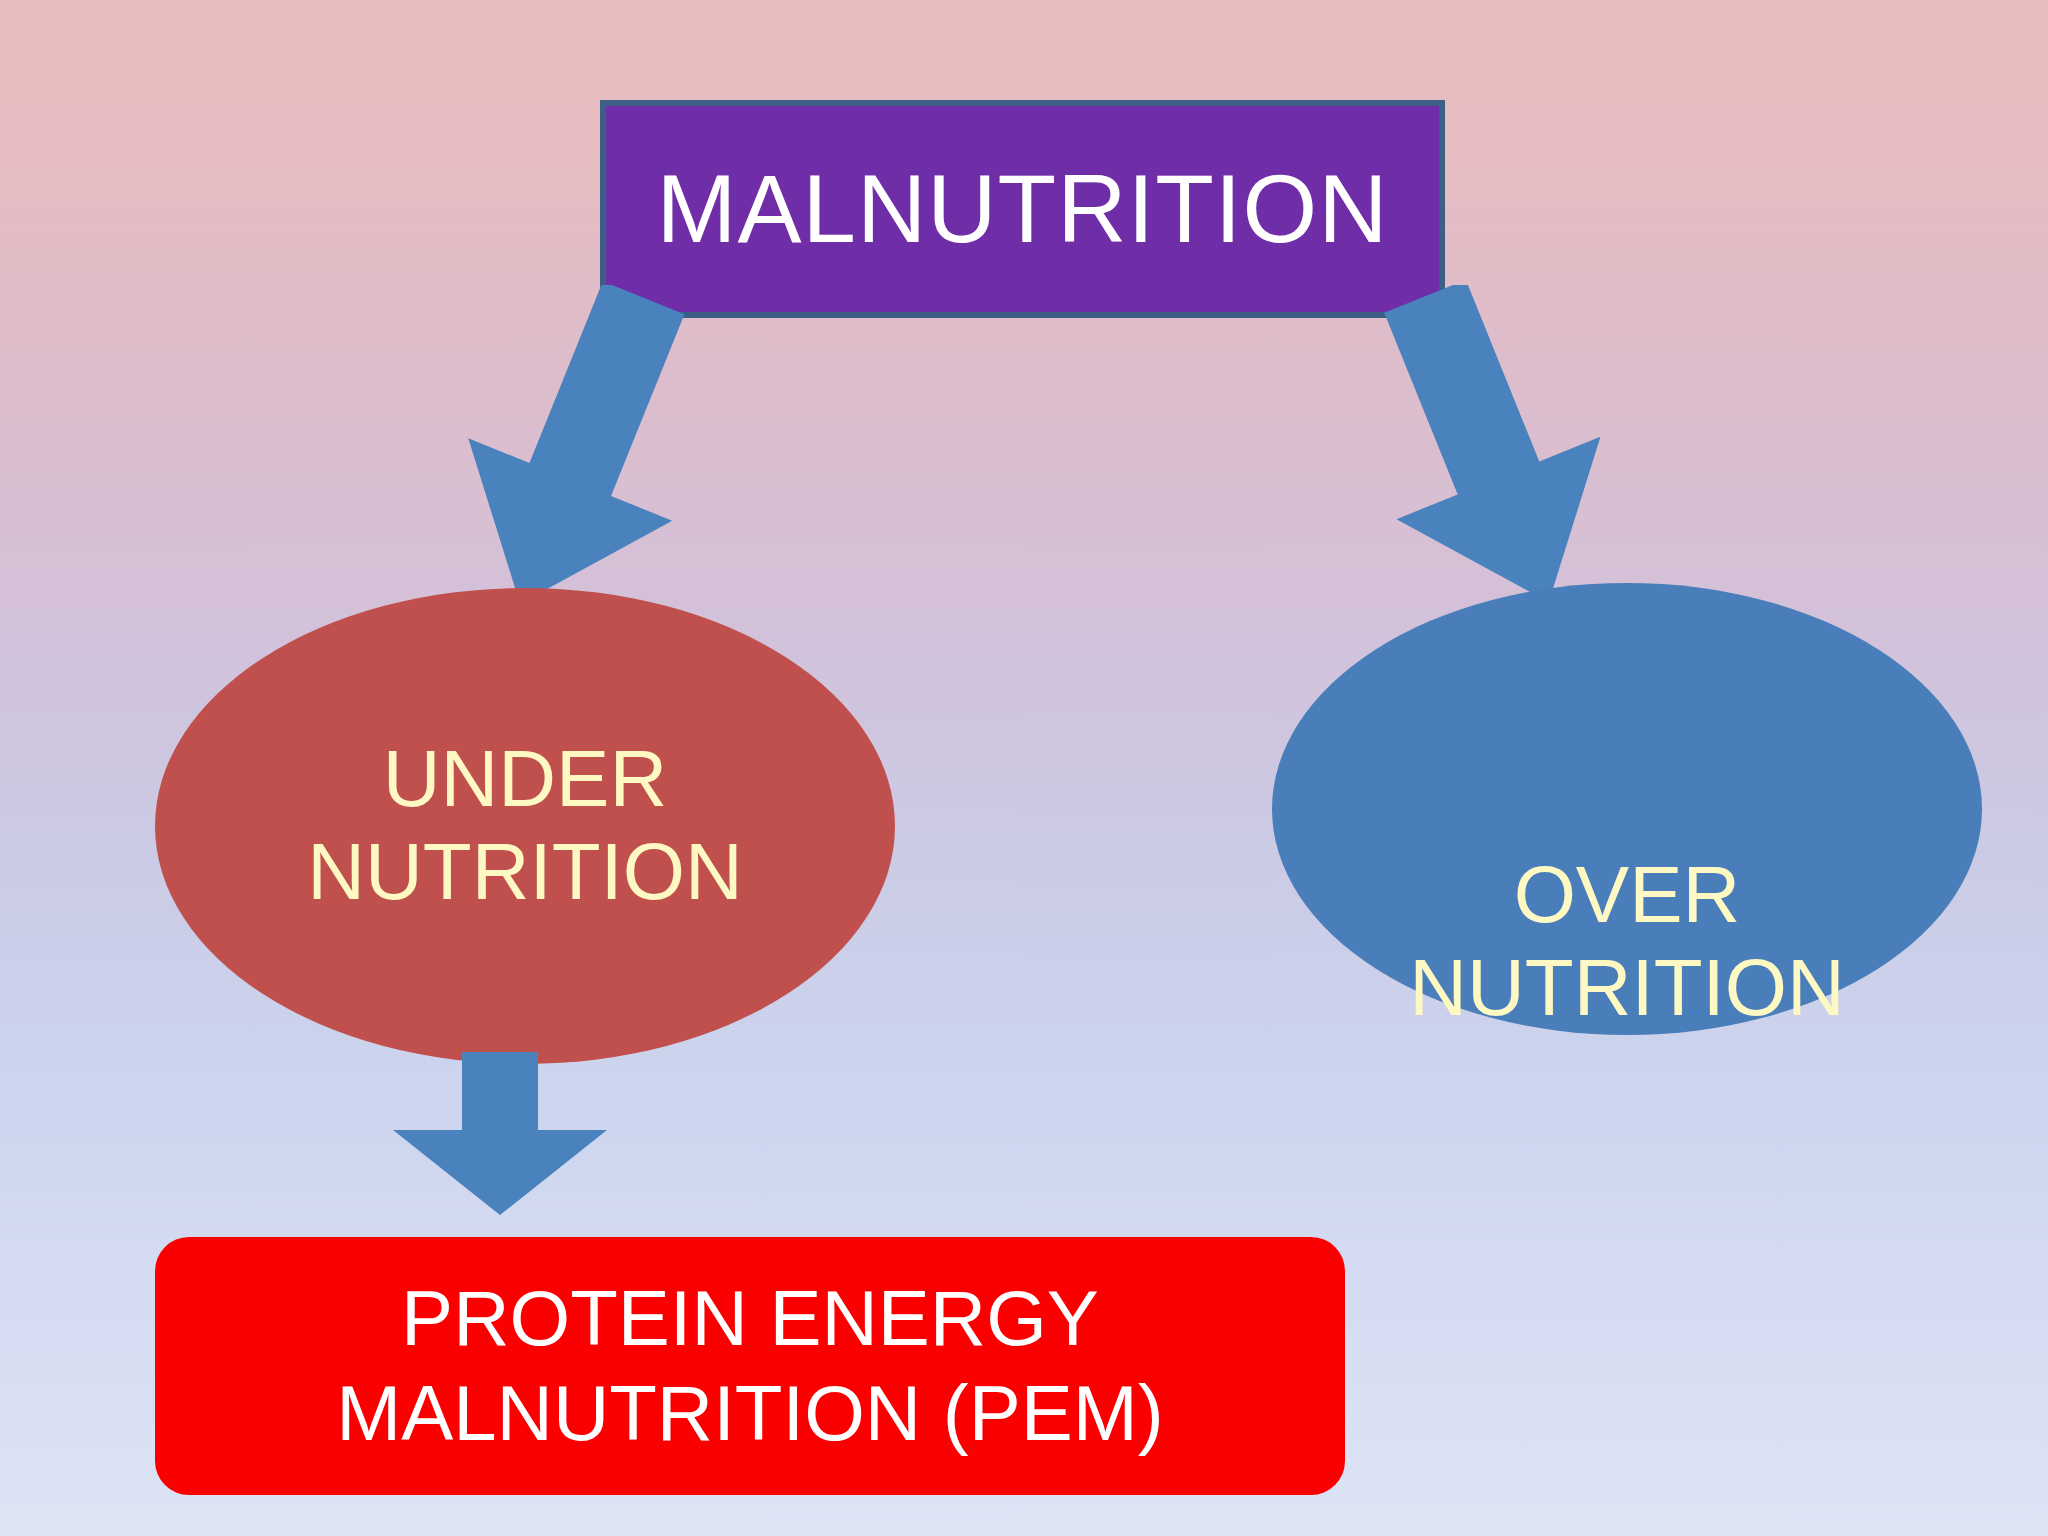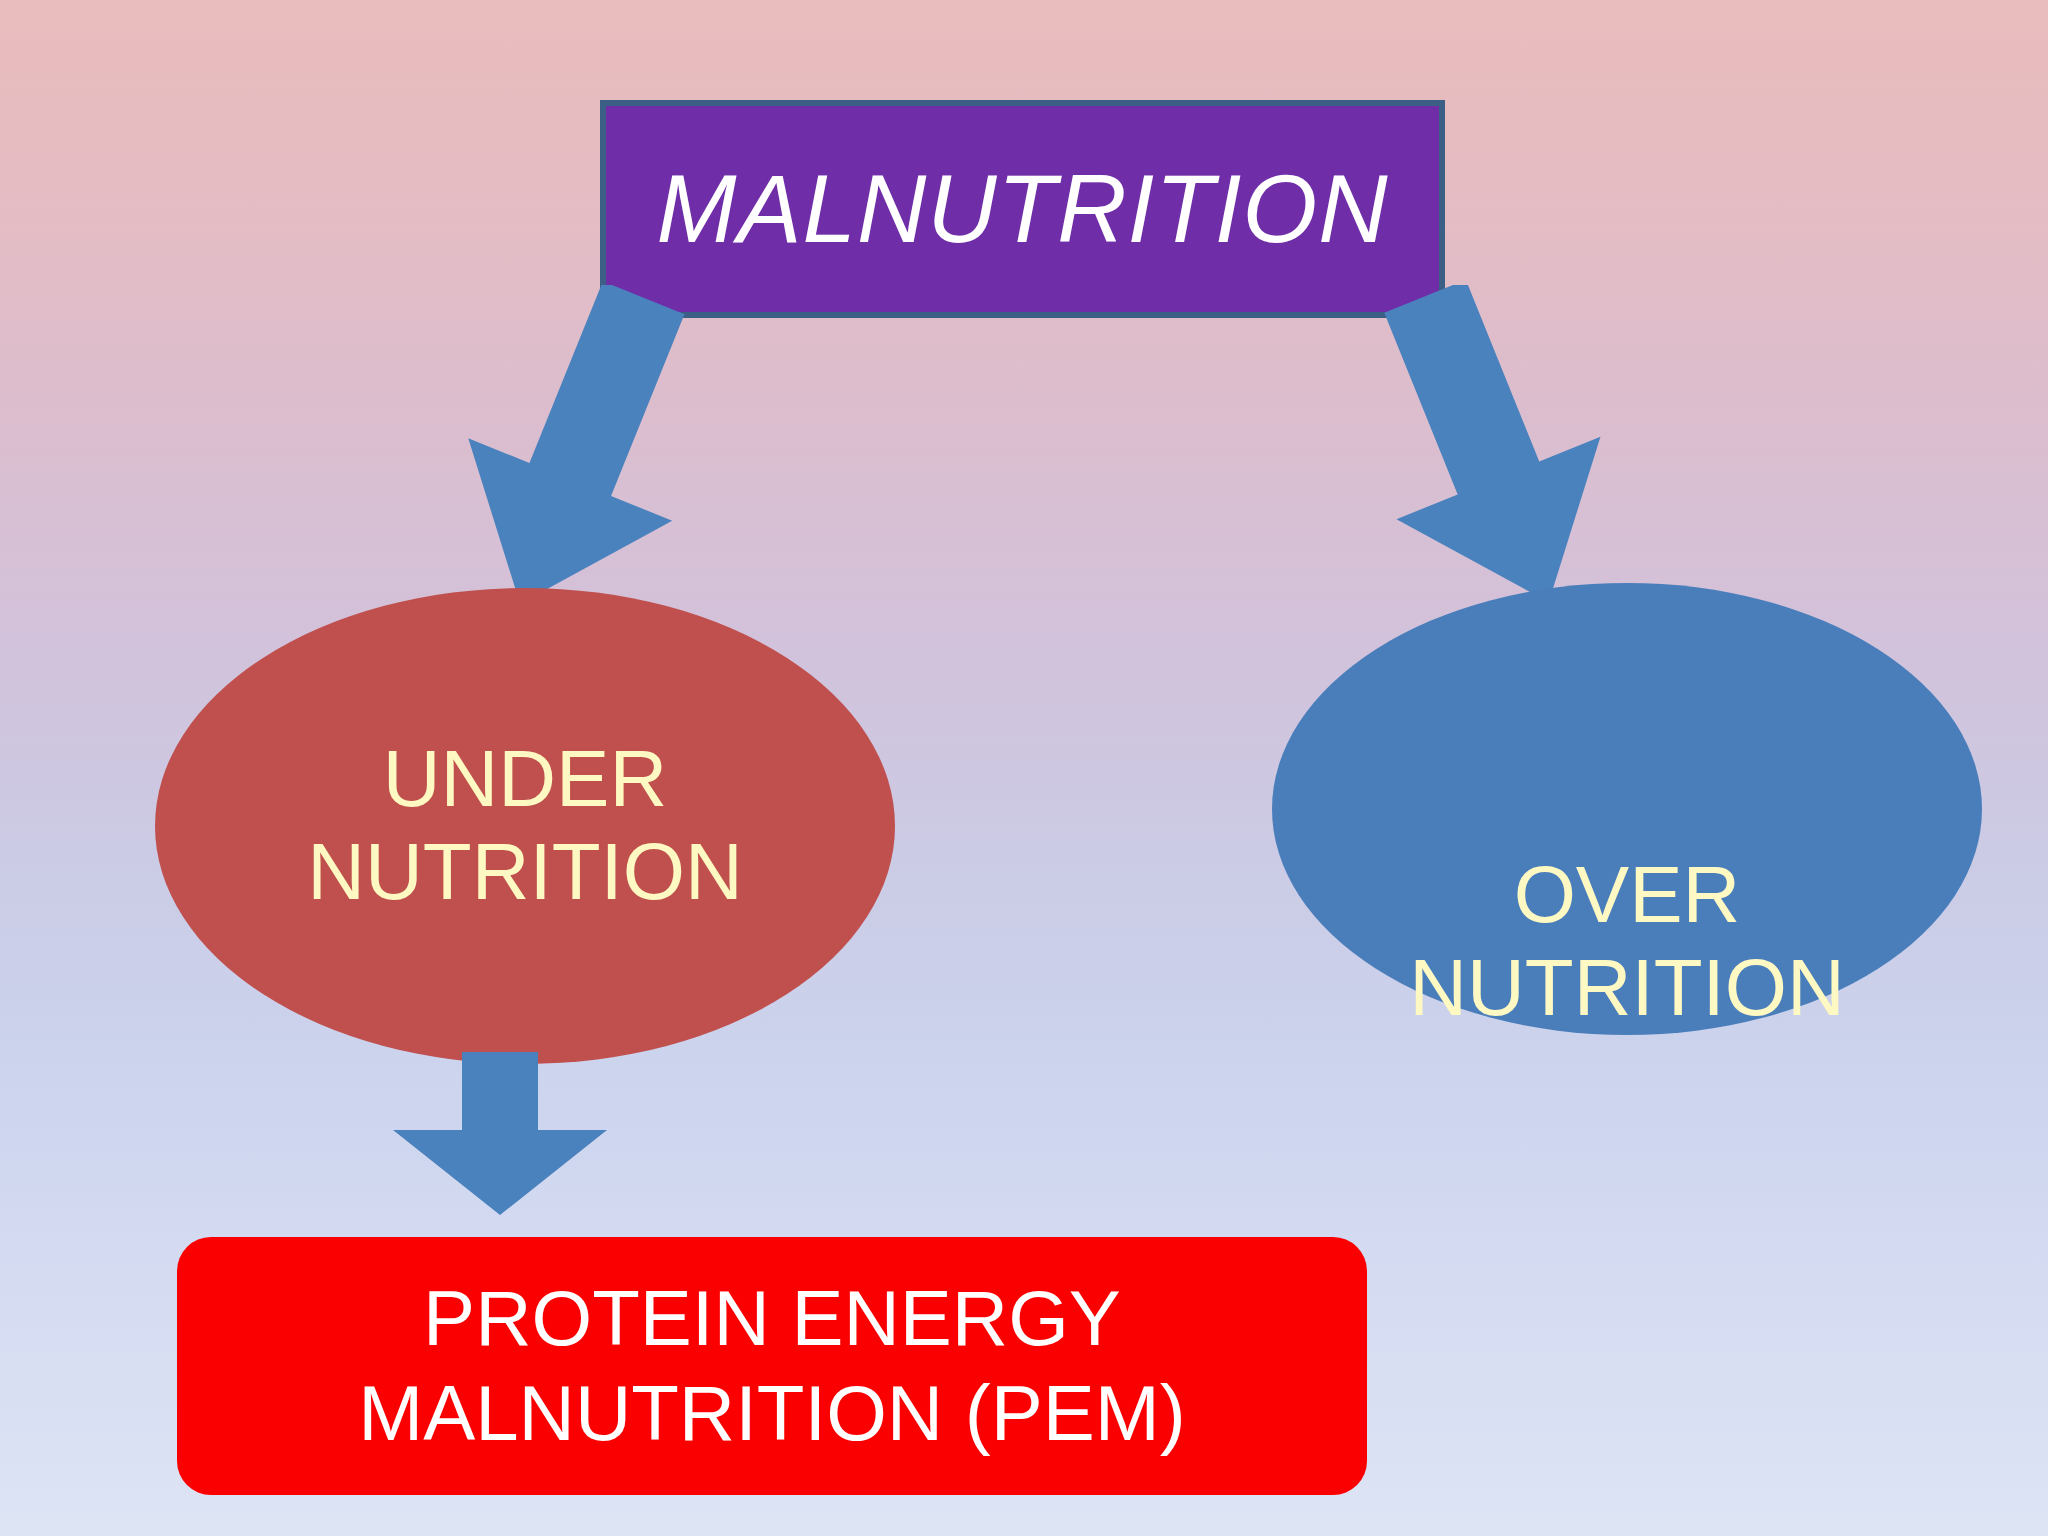--- a/index.html
+++ b/index.html
@@ -30,21 +30,20 @@
     left: 600px;
     top: 100px;
     width: 845px;
     height: 218px;
     box-sizing: border-box;
     background: #6f2da8;
     border: 6px solid #3b5f85;
     display: flex;
     align-items: center;
     justify-content: center;
-    font-style: italic;
   }
   .node-box-purple .label {
     color: #ffffff;
     font-size: 96px;
     letter-spacing: 1px;
     line-height: 1;
     white-space: nowrap;
   }
 
   
@@ -84,21 +83,20 @@
     left: 155px;
     top: 1237px;
     width: 1190px;
     height: 258px;
     background: #fa0000;
     border-radius: 34px;
     display: flex;
     align-items: center;
     justify-content: center;
     text-align: center;
-    margin-left: 22px;
   }
   .node-box-red .label {
     color: #ffffff;
     font-size: 78px;
     line-height: 1.22;
     white-space: pre-line;
   }
 
   
   .arrow {

